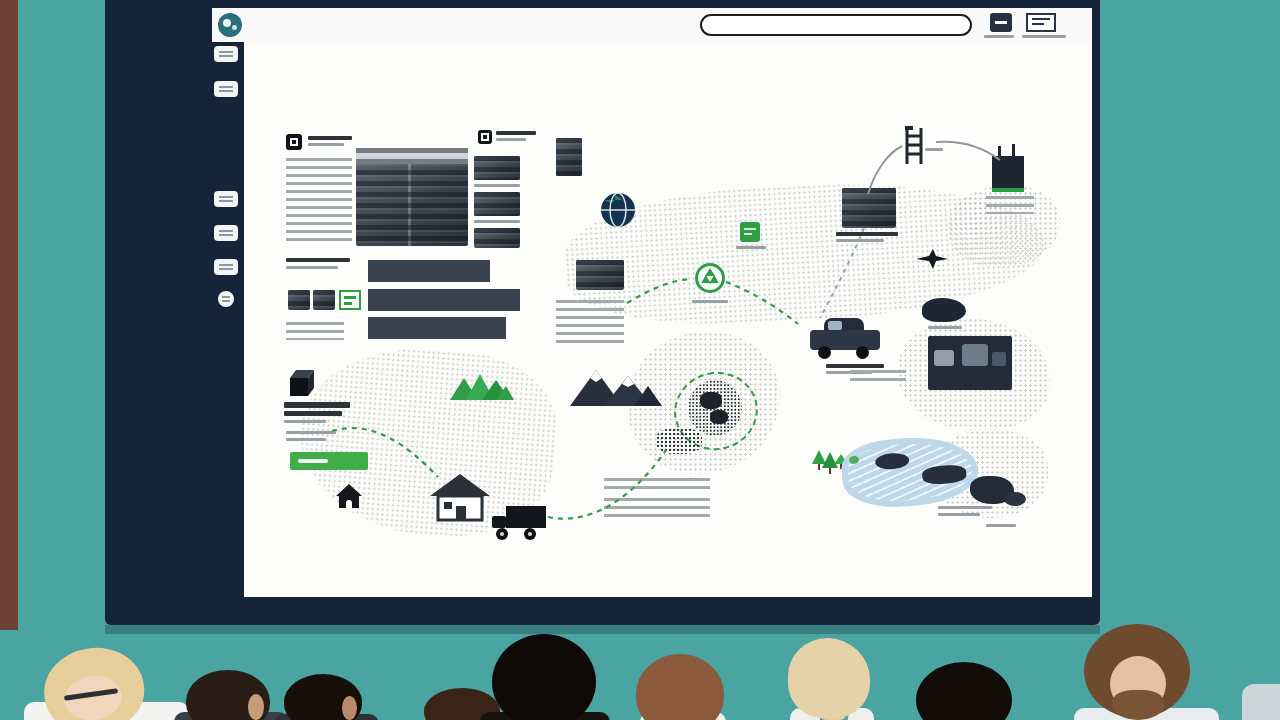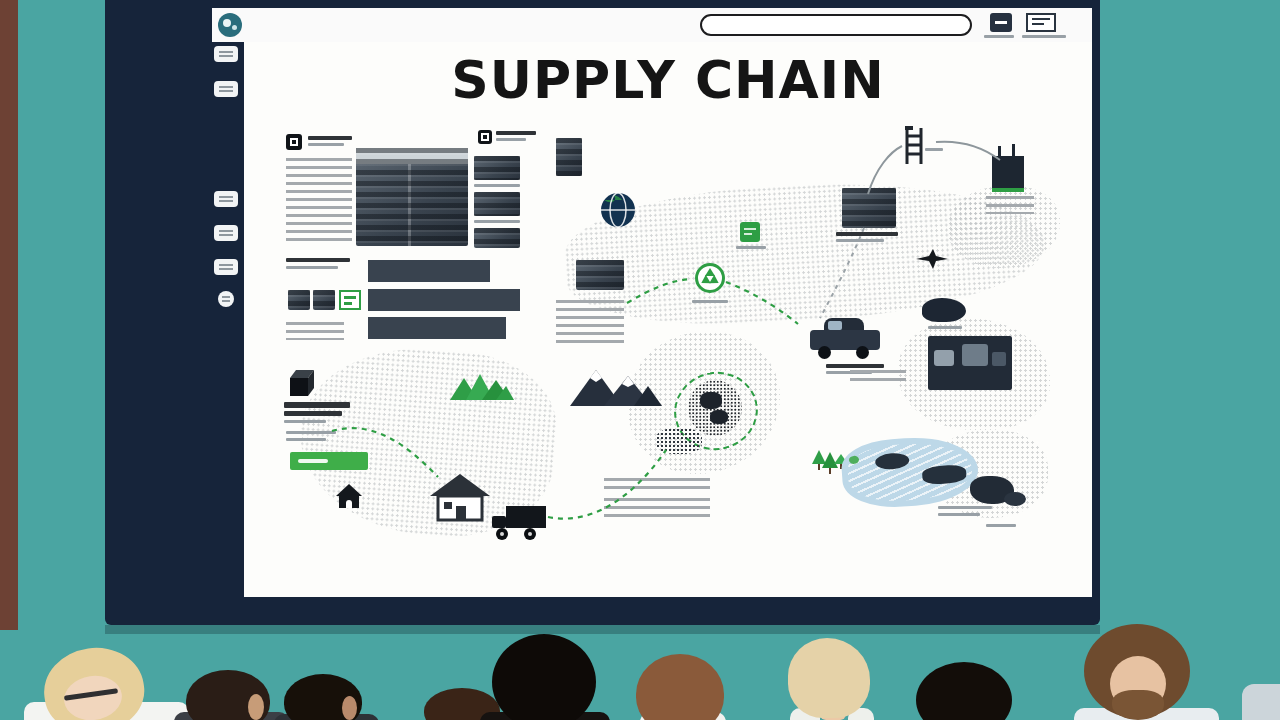--- a/index.html
+++ b/index.html
@@ -58,21 +58,20 @@
   <div class="tl" style="left:1022px;top:35px;width:44px"></div>
 
   <div class="sidebar-btn" style="left:214px;top:46px"></div>
   <div class="sidebar-btn" style="left:214px;top:81px"></div>
   <div class="sidebar-btn" style="left:214px;top:191px"></div>
   <div class="sidebar-btn" style="left:214px;top:225px"></div>
   <div class="sidebar-btn" style="left:214px;top:259px"></div>
   <div class="sidebar-btn round" style="left:218px;top:291px"></div>
 
   <div class="abs" style="left:244px;top:42px;width:848px;height:555px;background:var(--slide_bg,#fdfdfb)"></div>
-  <div class="title" style="left:284px;top:50px;width:768px;height:60px">SUPPLY CHAIN</div>
 
   <div class="dots" style="left:565px;top:185px;width:480px;height:135px;border-radius:45% 55% 50% 40%;transform:rotate(-3deg)"></div>
   <div class="dots" style="left:628px;top:332px;width:152px;height:142px;border-radius:50% 45% 55% 45%"></div>
   <div class="dots" style="left:300px;top:350px;width:255px;height:185px;border-radius:50% 40% 45% 55%;transform:rotate(4deg)"></div>
   <div class="dots" style="left:930px;top:430px;width:118px;height:88px;border-radius:50% 45% 50% 55%"></div>
   <div class="dots" style="left:898px;top:318px;width:152px;height:112px;border-radius:45% 55% 40% 50%"></div>
   <div class="dots" style="left:948px;top:186px;width:112px;height:82px;border-radius:50% 40% 55% 45%"></div>
 
   <div class="abs" style="left:286px;top:134px;width:16px;height:16px;background:#101418;border-radius:3px">
     <div class="abs" style="left:4px;top:4px;width:8px;height:8px;border:2px solid #fff;box-sizing:border-box"></div>

